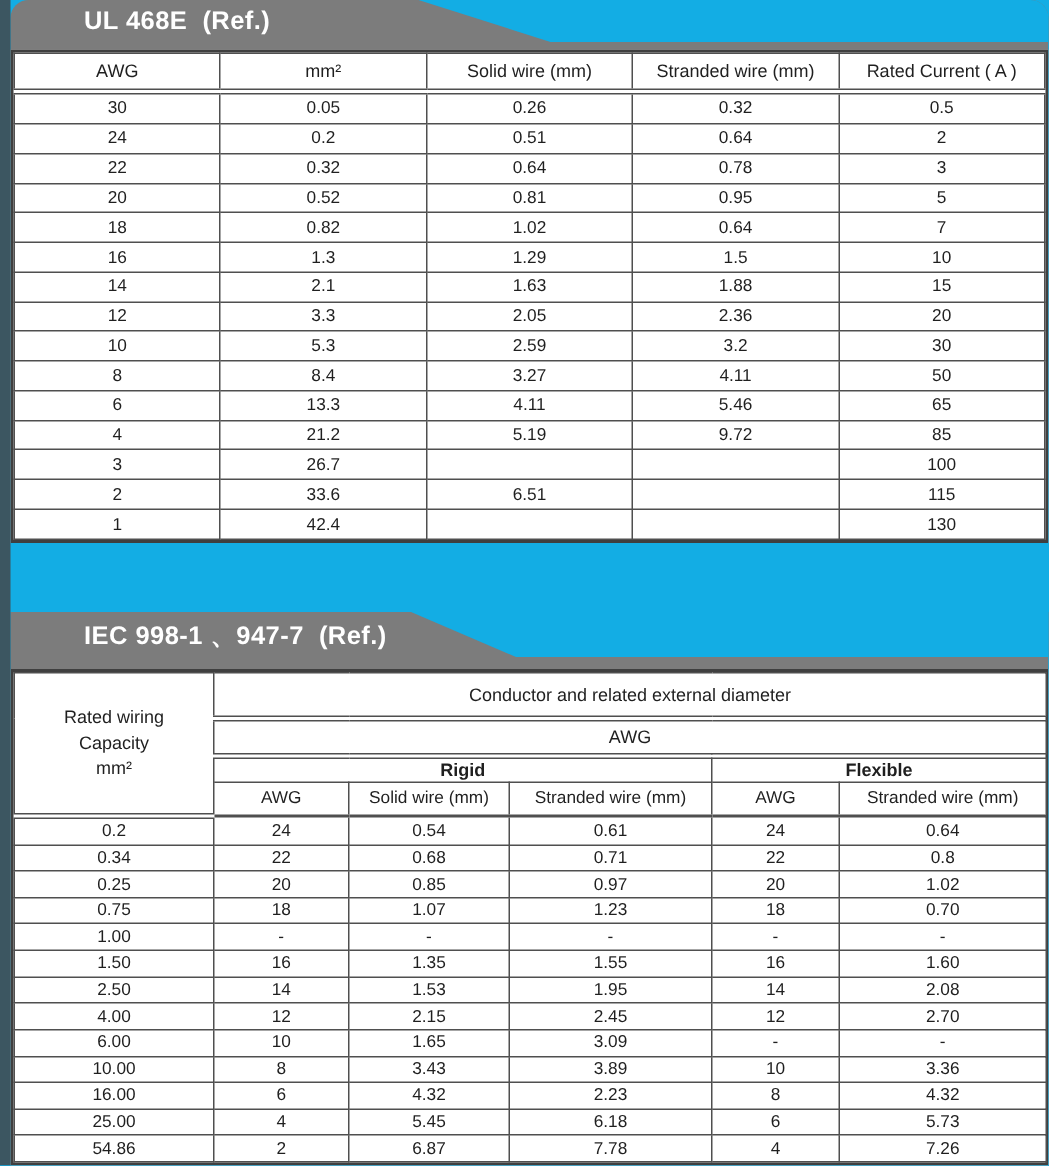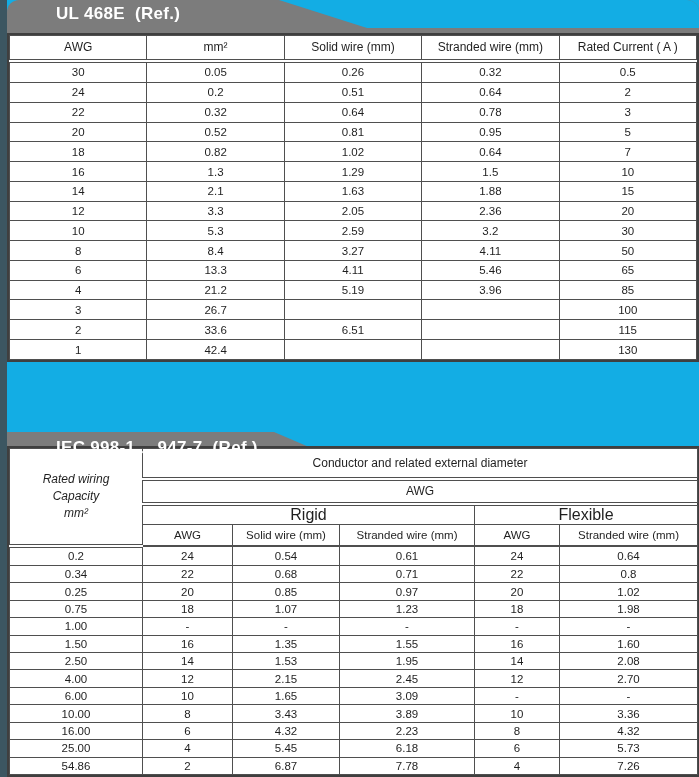--- a/index.html
+++ b/index.html
@@ -23,21 +23,21 @@
     background: var(--edge);
     z-index: 5;
   }
 
   .banner {
     position: absolute; left: 7px; right: 0;
     background: var(--banner-gray);
     overflow: hidden;
   }
   #ul-banner { top: 0; height: 50px; border-radius: 12px; }
-  #iec-banner { top: 432px; height: 38px; padding-left: 23px; }
+  #iec-banner { top: 408px; height: 38px; padding-left: 23px; }
 
   .banner-accent {
     position: absolute; inset: 0;
     background: var(--cyan);
   }
   #ul-banner .banner-accent {
     clip-path: polygon(272px 0, 100% 0, 100% 28px, 360px 28px);
   }
   #iec-banner .banner-accent {
     clip-path: polygon(267px 0, 100% 0, 100% 30px, 337px 30px);
@@ -85,27 +85,26 @@
   
   #ul-table thead th {
     height: 25px;
     font-size: 12px;
     border-bottom: 4px double var(--border);
   }
 
   
   .iec-r1 th { height: 30px; border-bottom: 4px double var(--border); font-size: 12px; }
   .iec-r2 th { height: 25px; border-bottom: 4px double var(--border); font-size: 12px; }
-  .iec-r3 th { height: 18px; font-size: 16px; }
+  .iec-r3 th { height: 18px; font-size: 12px; font-weight: bold; }
   .iec-r4 th { height: 22px; border-bottom: 2px solid var(--border); font-size: 11.5px; }
   .corner-cell {
     white-space: pre-line !important;
     line-height: 1.4;
     font-size: 11.5px;
-    font-style: italic;
   }
 </style>
 </head>
 <body>
 
 <div class="edge-strip"></div>
 
 <div class="banner" id="ul-banner">
   <div class="banner-accent"></div>
   <span class="banner-title">UL 468E  (Ref.)</span>
@@ -204,21 +203,21 @@
           <td>6</td>
           <td>13.3</td>
           <td>4.11</td>
           <td>5.46</td>
           <td>65</td>
         </tr>
         <tr>
           <td>4</td>
           <td>21.2</td>
           <td>5.19</td>
-          <td>3.96</td>
+          <td>9.72</td>
           <td>85</td>
         </tr>
         <tr>
           <td>3</td>
           <td>26.7</td>
           <td></td>
           <td></td>
           <td>100</td>
         </tr>
         <tr>
@@ -300,21 +299,21 @@
           <td>0.97</td>
           <td>20</td>
           <td>1.02</td>
         </tr>
         <tr>
           <td>0.75</td>
           <td>18</td>
           <td>1.07</td>
           <td>1.23</td>
           <td>18</td>
-          <td>1.98</td>
+          <td>0.70</td>
         </tr>
         <tr>
           <td>1.00</td>
           <td>-</td>
           <td>-</td>
           <td>-</td>
           <td>-</td>
           <td>-</td>
         </tr>
         <tr>

